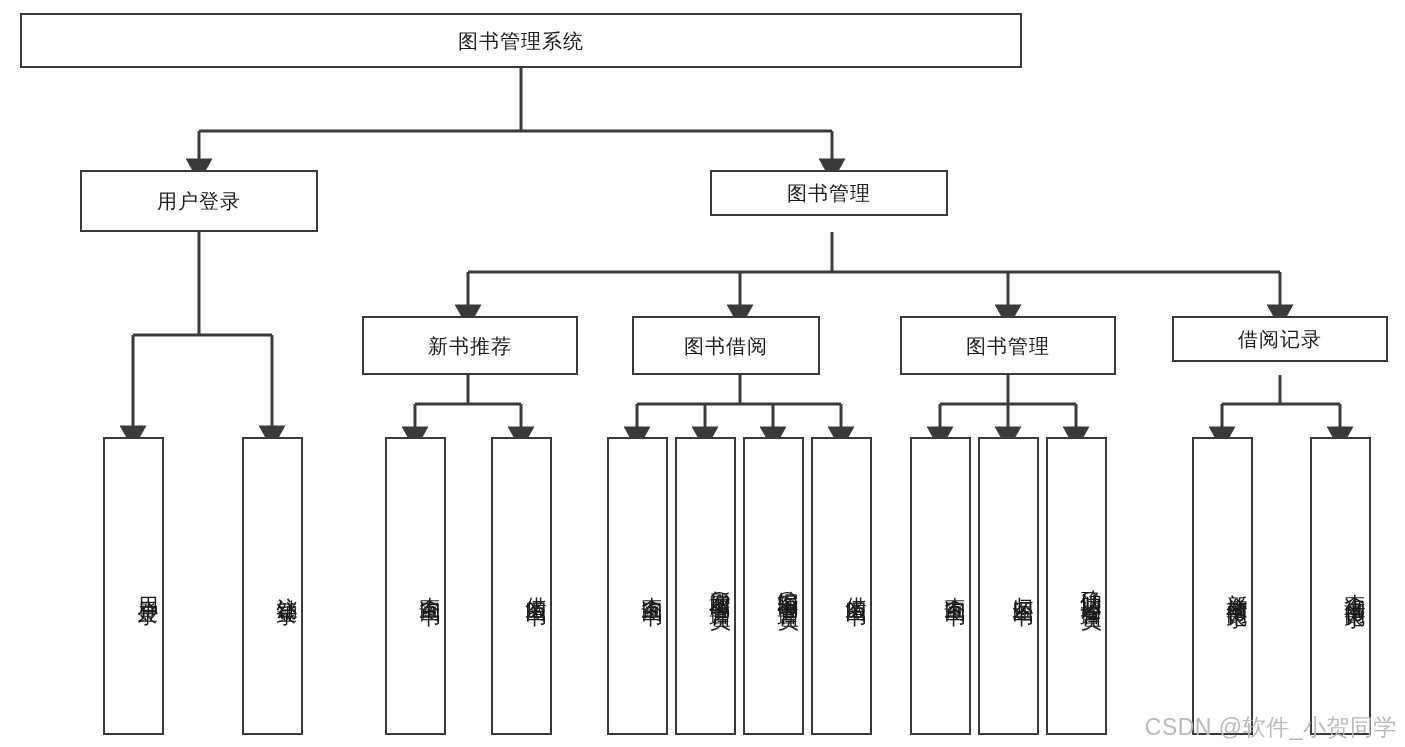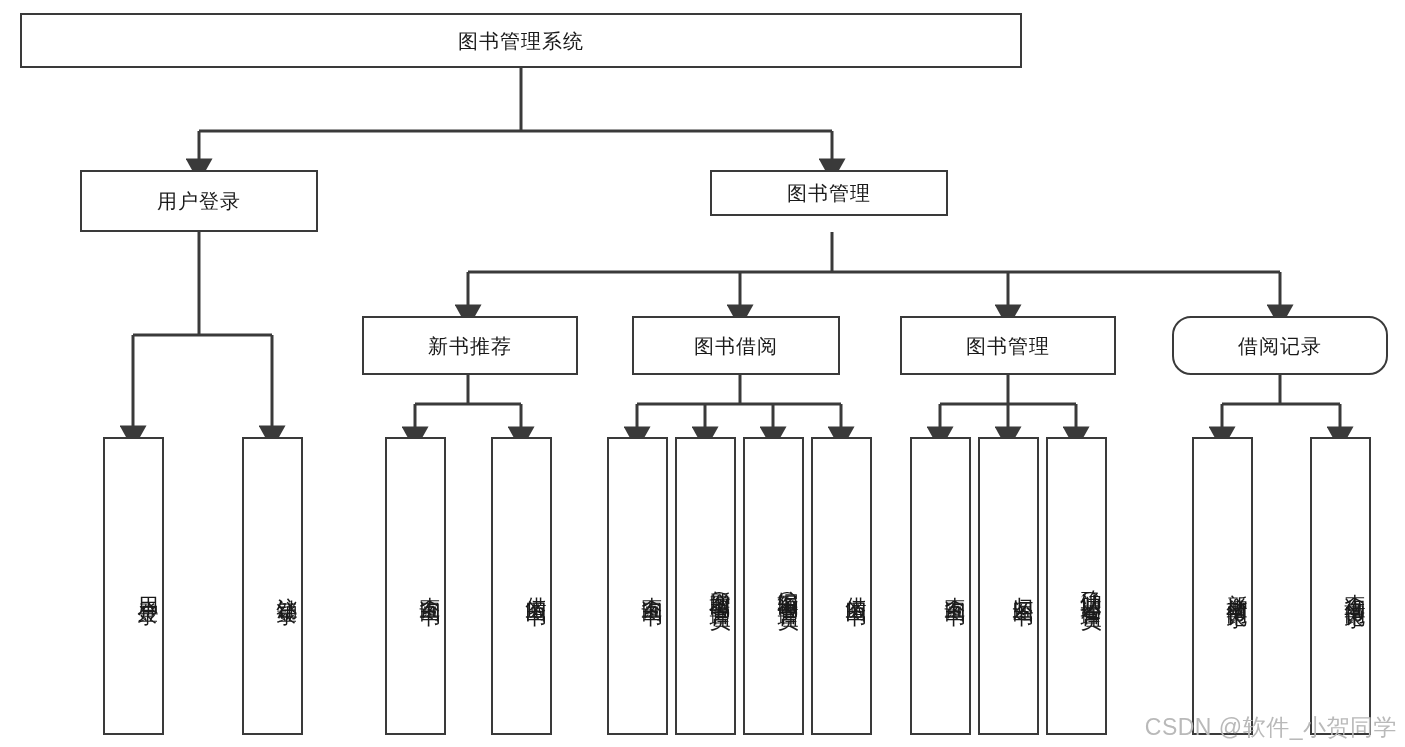--- a/index.html
+++ b/index.html
@@ -126,27 +126,27 @@
   <div class="node horiz" style="left:80px; top:170px; width:238px; height:62px;">
     <span>用户登录</span>
   </div>
   <div class="node horiz" style="left:710px; top:170px; width:238px; height:46px;">
     <span>图书管理</span>
   </div>
 
   <div class="node horiz" style="left:362px; top:316px; width:216px; height:59px;">
     <span>新书推荐</span>
   </div>
-  <div class="node horiz" style="left:632px; top:316px; width:208px; height:59px;">
+  <div class="node horiz" style="left:632px; top:316px; width:188px; height:59px;">
     <span>图书借阅</span>
   </div>
   <div class="node horiz" style="left:900px; top:316px; width:216px; height:59px;">
     <span>图书管理</span>
   </div>
-  <div class="node horiz" style="left:1172px; top:316px; width:216px; height:59px;border-radius:19px;">
+  <div class="node horiz" style="left:1172px; top:316px; width:216px; height:46px;">
     <span>借阅记录</span>
   </div>
 
   <div class="node vert" style="left:103px; top:437px; width:61px; height:298px;">
     <span class="vlabel">用户登录</span>
   </div>
   <div class="node vert" style="left:242px; top:437px; width:61px; height:298px;">
     <span class="vlabel">注销登录</span>
   </div>
 

